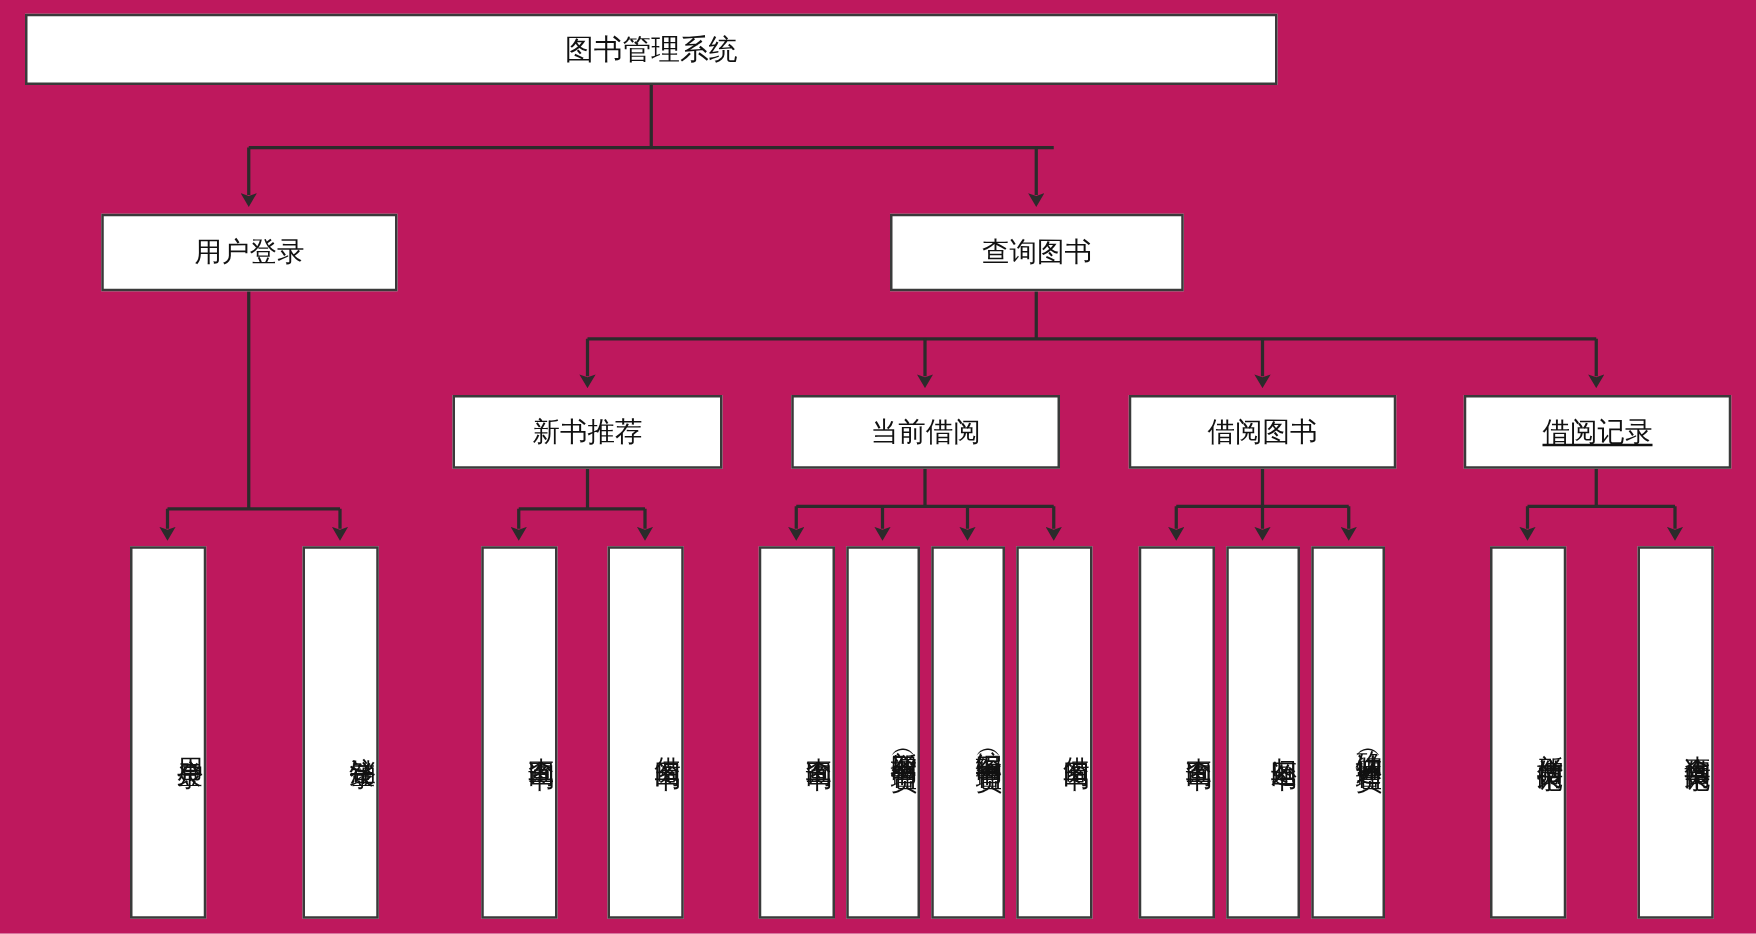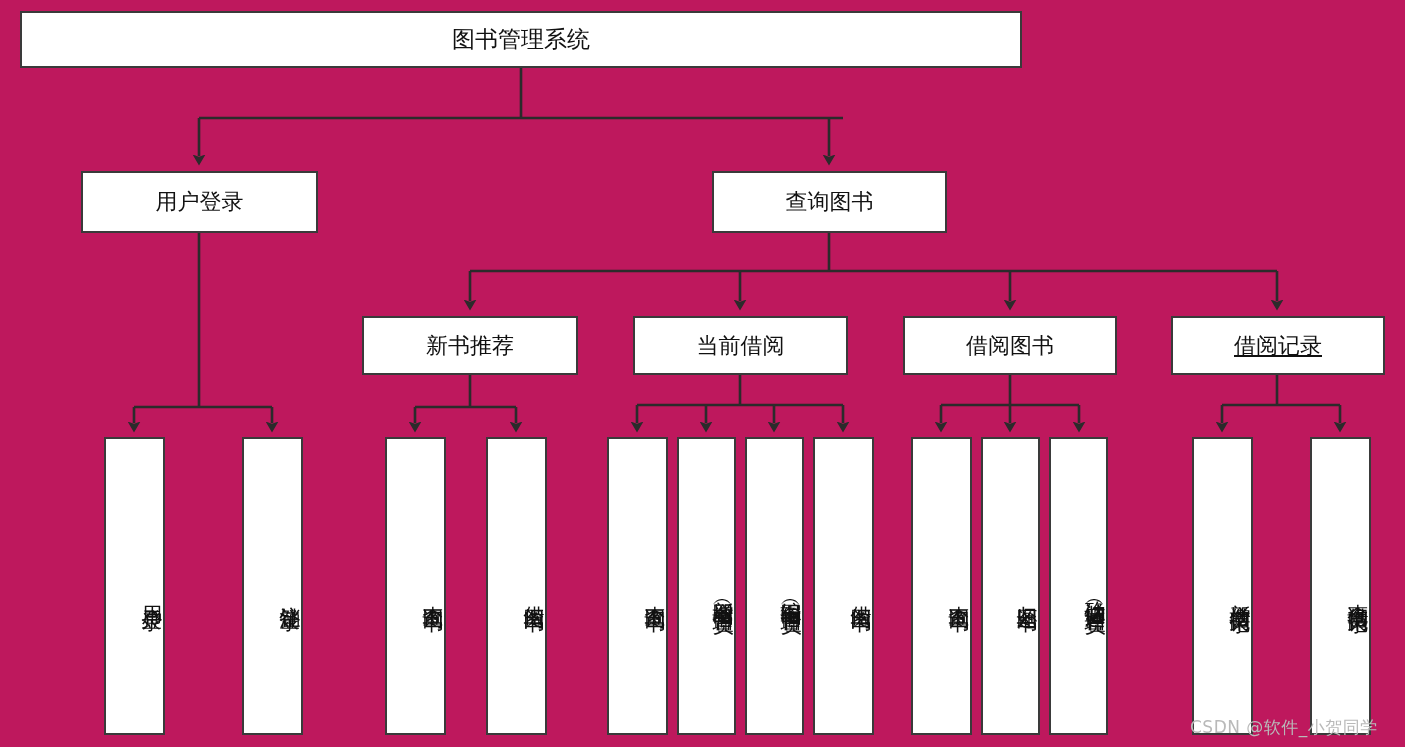--- a/index.html
+++ b/index.html
@@ -202,15 +202,14 @@
   </div>
 
   <div class="node leaf" style="left:1192px; top:437px; width:61px; height:298px;">
     <span class="node-label">新增借阅记录</span>
   </div>
 
   <div class="node leaf" style="left:1310px; top:437px; width:61px; height:298px;">
     <span class="node-label">查询借阅记录</span>
   </div>
 
-  <div class="watermark">CSDN @软件_小贺同学</div>
 
 </div>
 
 </body></html>

